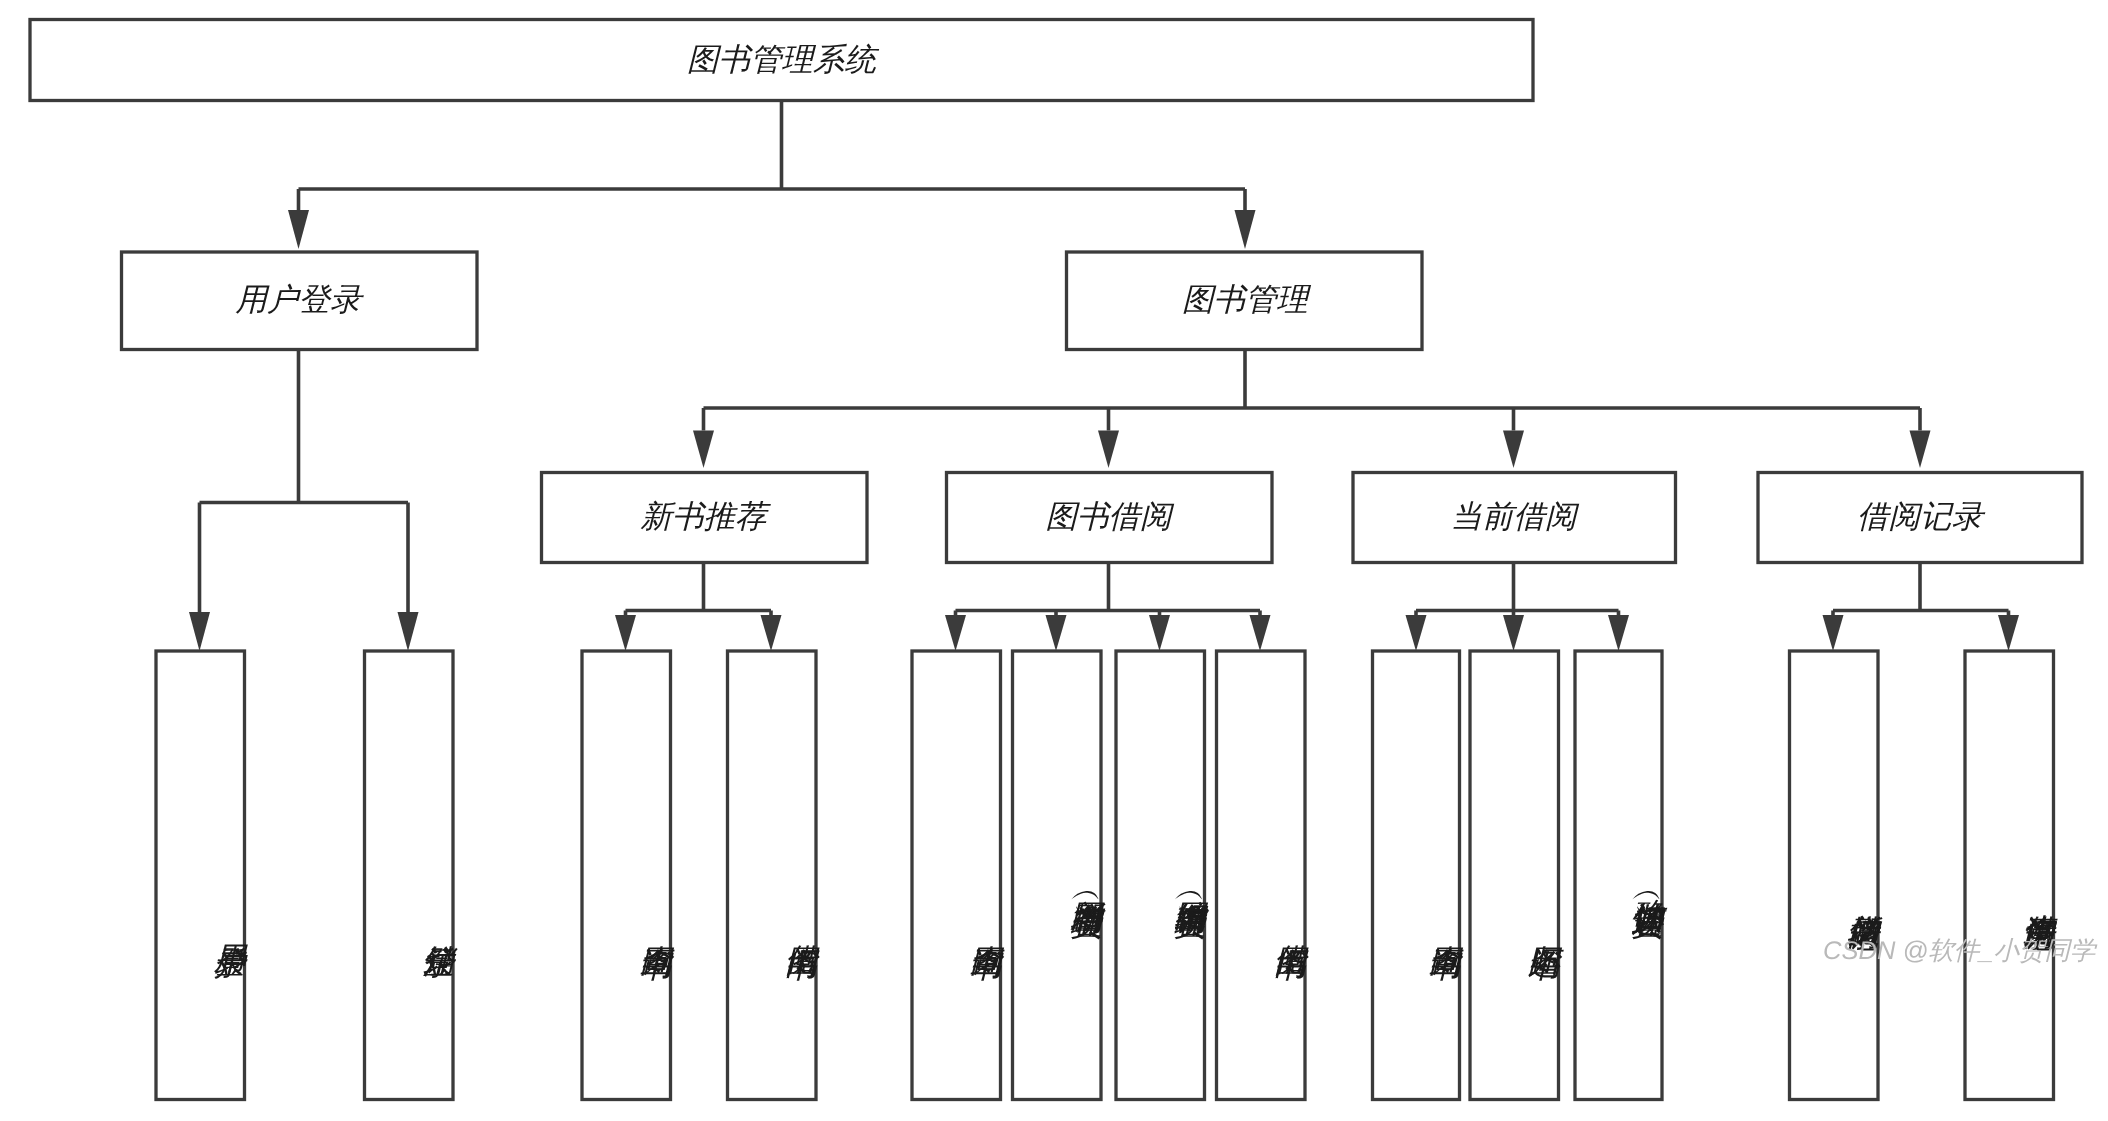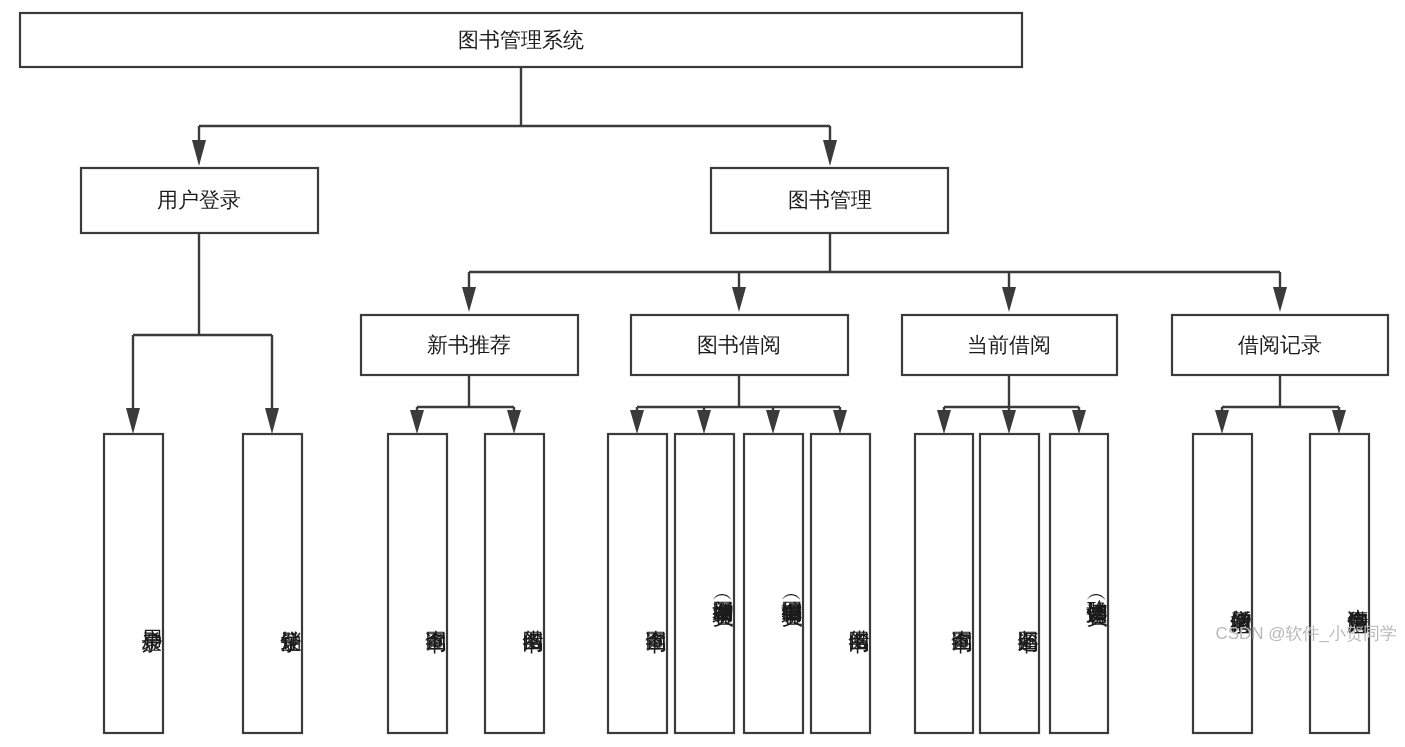--- a/index.html
+++ b/index.html
@@ -11,20 +11,21 @@
     width: 1405px;
     height: 747px;
     font-family: "Liberation Sans", "DejaVu Sans", sans-serif;
     overflow: hidden;
   }
   #diagram-root {
     position: relative;
     width: 1405px;
     height: 651px;
     background: #ffffff;
+    font-style: italic;
   }
   svg#tree-svg {
     position: absolute;
     top: 0; left: 0;
     width: 1405px;
     height: 747px;
   }
   .node-box {
     fill: #ffffff;
     stroke: #3b3b3b;

